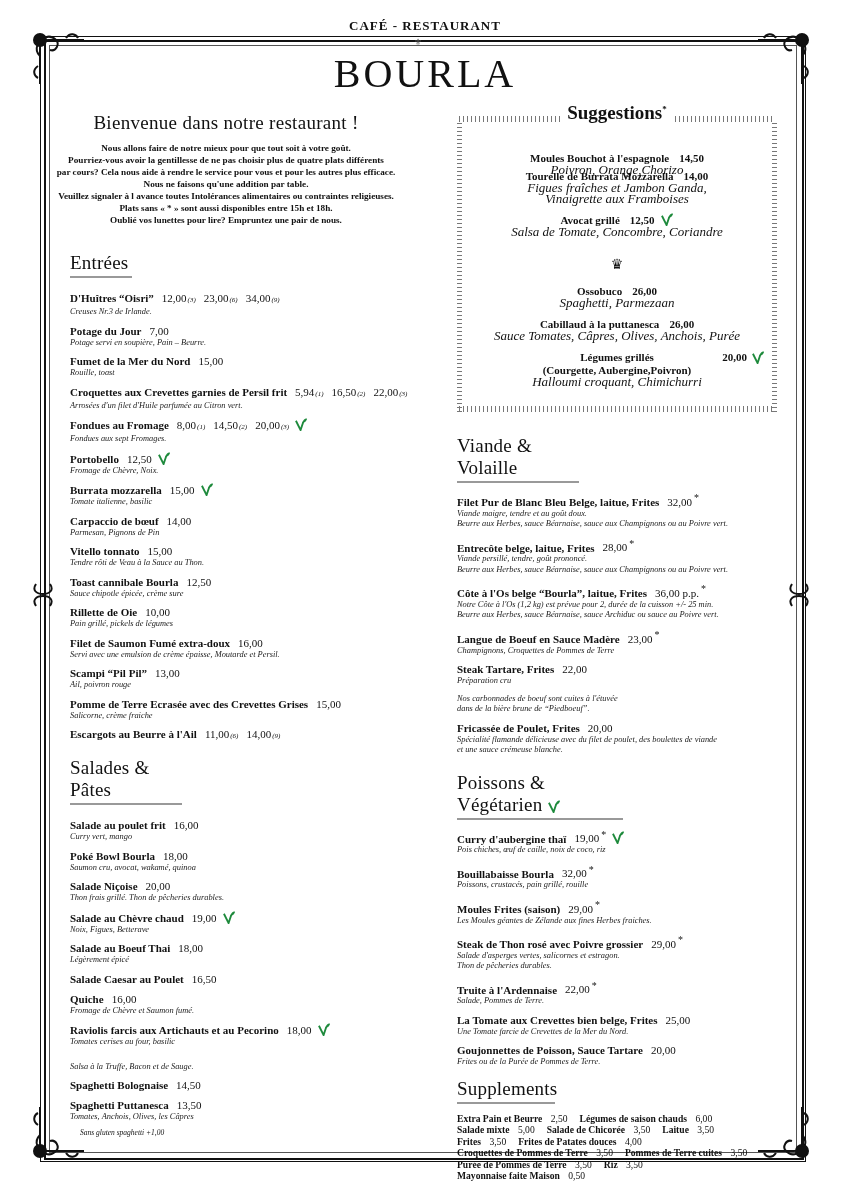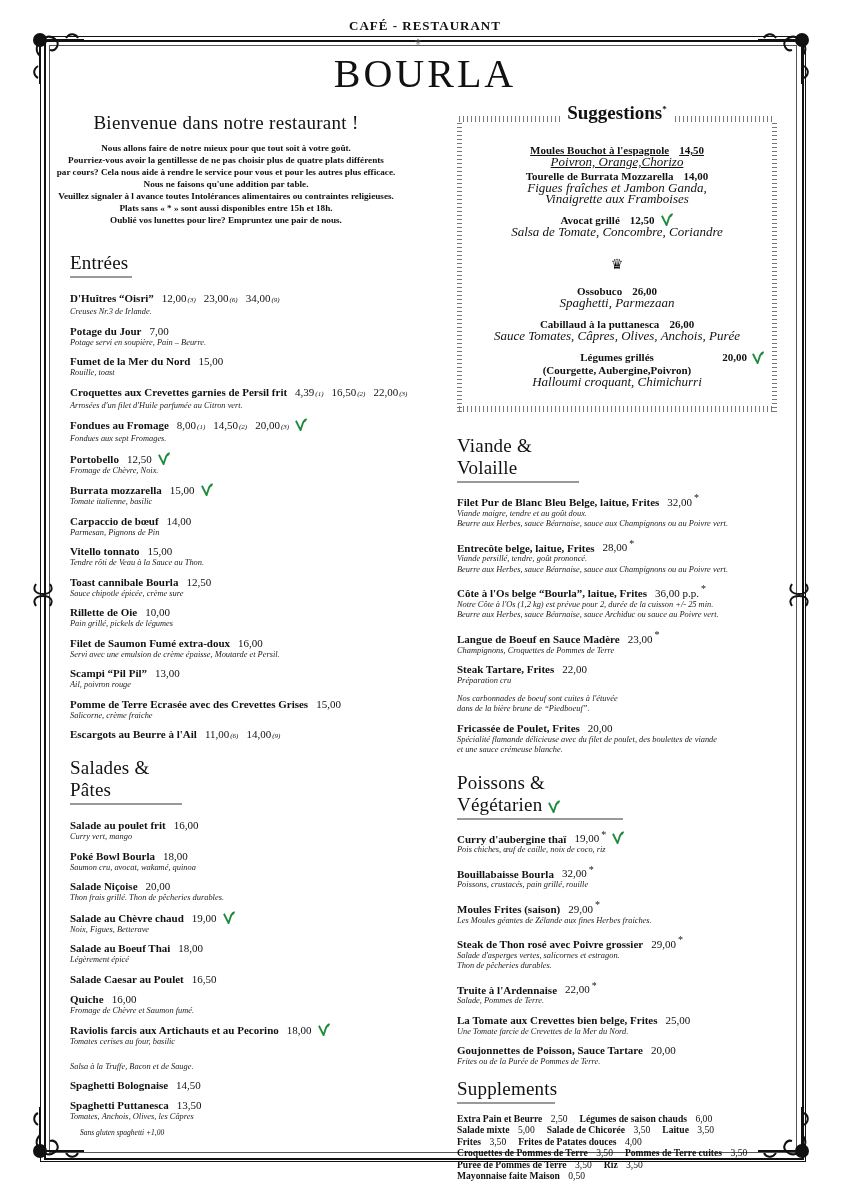--- a/index.html
+++ b/index.html
@@ -125,21 +125,21 @@
       </div>
       <div class="item">
         <div class="line"><span class="name">Potage du Jour</span><span class="price">7,00</span></div>
         <div class="desc">Potage servi en soupière, Pain – Beurre.</div>
       </div>
       <div class="item">
         <div class="line"><span class="name">Fumet de la Mer du Nord</span><span class="price">15,00</span></div>
         <div class="desc">Rouille, toast</div>
       </div>
       <div class="item">
-        <div class="line"><span class="name">Croquettes aux Crevettes garnies de Persil frit</span><span class="price">4,39</span><span class="qty">(1)</span><span class="price">16,50</span><span class="qty">(2)</span><span class="price">22,00</span><span class="qty">(3)</span></div>
+        <div class="line"><span class="name">Croquettes aux Crevettes garnies de Persil frit</span><span class="price">5,94</span><span class="qty">(1)</span><span class="price">16,50</span><span class="qty">(2)</span><span class="price">22,00</span><span class="qty">(3)</span></div>
         <div class="desc">Arrosées d'un filet d'Huile parfumée au Citron vert.</div>
       </div>
       <div class="item">
         <div class="line"><span class="name">Fondues au Fromage</span><span class="price">8,00</span><span class="qty">(1)</span><span class="price">14,50</span><span class="qty">(2)</span><span class="price">20,00</span><span class="qty">(3)</span><svg class="leaf" viewBox="0 0 14 14">
             <path d="M1 3 L6 13 L9 4" fill="none" stroke="#1e8a3c" stroke-width="2"></path>
             <path d="M8 5 C9 1 12 0 13 1 C12 4 10 5 8 5Z" fill="#1e8a3c"></path>
           </svg></div>
         <div class="desc">Fondues aux sept Fromages.</div>
       </div>
       <div class="item">
@@ -242,21 +242,21 @@
   <div style="font-size:7.5px;font-style:italic;margin-left:10px;margin-top:-2px;">Sans gluten spaghetti +1,00</div>
 </div>
 
 <div class="sugg">
   <div class="border-h" style="top:16px;"></div>
   <div class="border-h" style="bottom:0;"></div>
   <div class="border-v" style="left:10px;"></div>
   <div class="border-v" style="right:10px;"></div>
   <div class="sugg-title"><span class="bg"><span>Suggestions</span><sup style="font-size:9px;">*</sup></span></div>
   <div id="sugg-items">
-      <div class="s-item" style="top: 44px; text-decoration: underline;">
+      <div class="s-item" style="top: 52px;">
         <div class="nm"><span>Moules Bouchot à l'espagnole</span><span class="pr" style="margin-left:10px;">14,50</span></div>
         <div class="ds">Poivron, Orange,Chorizo</div>
       </div>
       <div class="s-item" style="top: 70px;">
         <div class="nm"><span>Tourelle de Burrata Mozzarella</span><span class="pr" style="margin-left:10px;">14,00</span></div>
         <div class="ds">Figues fraîches et Jambon Ganda,</div>
         <div class="ds">Vinaigrette aux Framboises</div>
       </div>
       <div class="s-item" style="top: 113px;">
         <div class="nm"><span>Avocat grillé</span><span class="pr" style="margin-left:10px;">12,50</span><svg class="leaf" viewBox="0 0 14 14">

